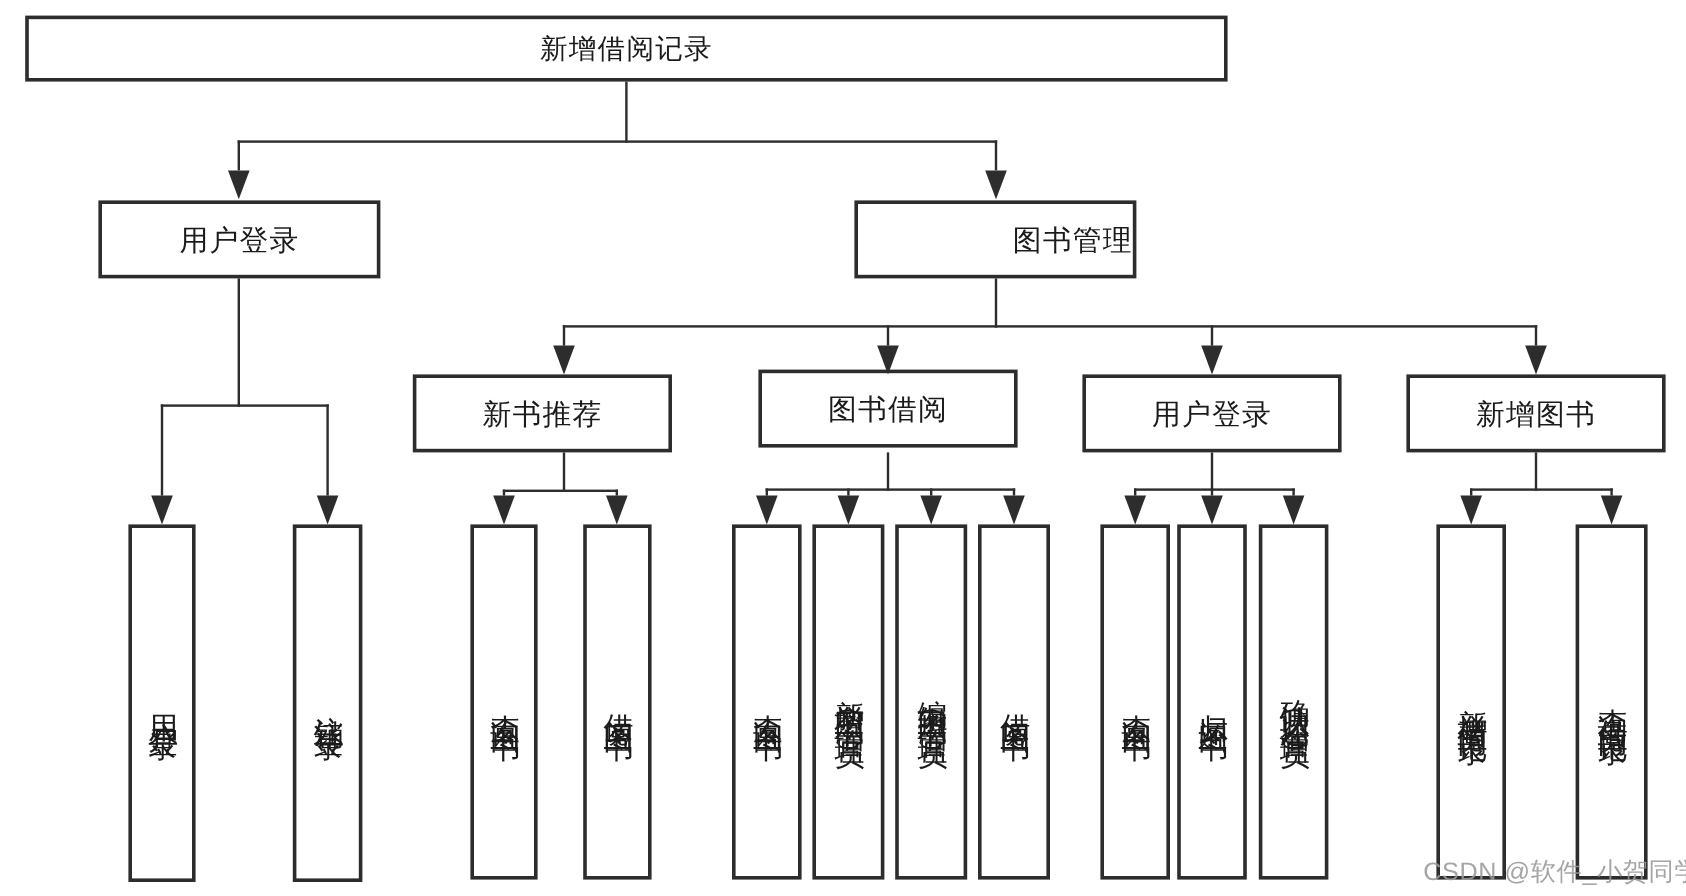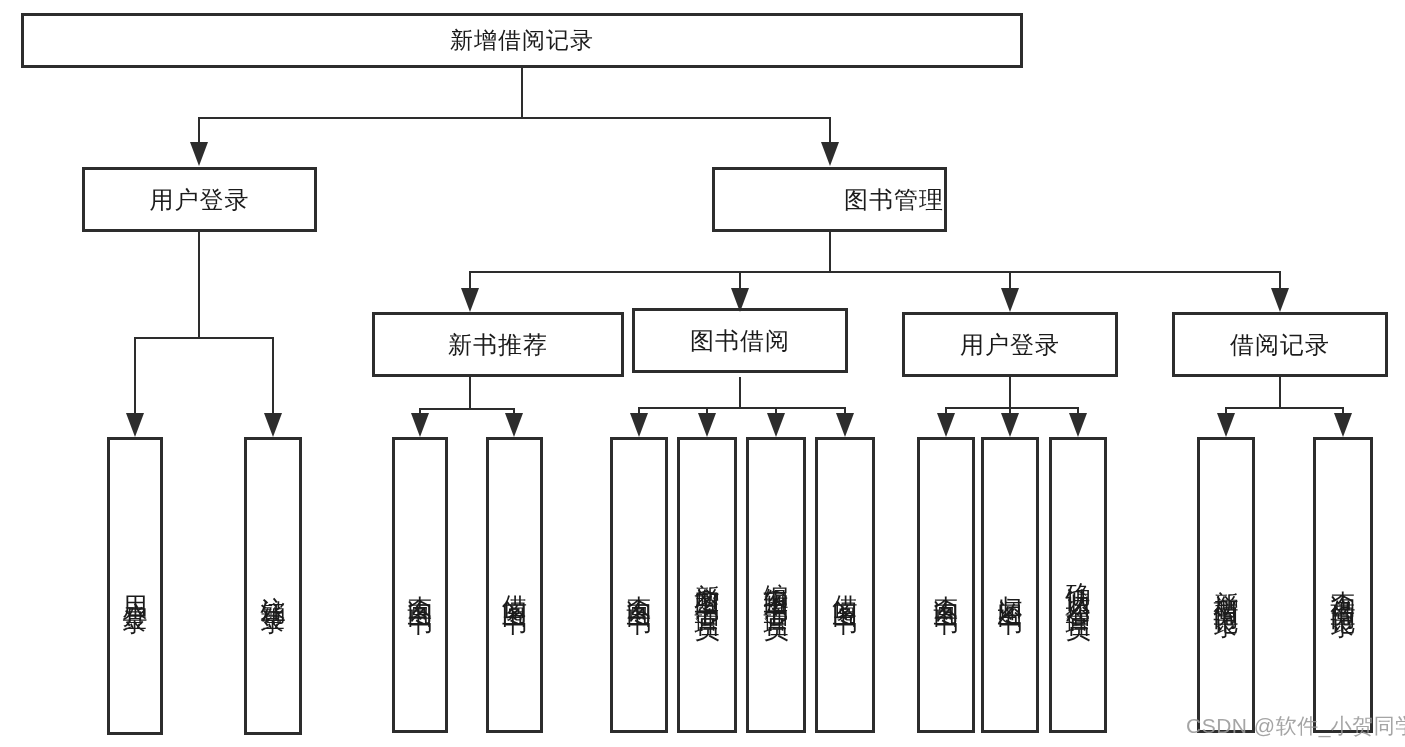--- a/index.html
+++ b/index.html
@@ -71,31 +71,31 @@
   <div id="nodes-layer">
       <div class="node h" id="node-root" style="left: 21px; top: 13px; width: 1002px; height: 55px;">
         <span class="label">新增借阅记录</span>
       </div>
       <div class="node h" id="node-user-login" style="left: 82px; top: 167px; width: 235px; height: 65px;">
         <span class="label">用户登录</span>
       </div>
       <div class="node h" id="node-book-mgmt" style="left: 712px; top: 167px; width: 235px; height: 65px; justify-content: flex-end;">
         <span class="label">图书管理</span>
       </div>
-      <div class="node h" id="node-new-book-rec" style="left: 372px; top: 312px; width: 252px; height: 65px;">
+      <div class="node h" id="node-new-book-rec" style="left: 344px; top: 312px; width: 216px; height: 65px;">
         <span class="label">新书推荐</span>
       </div>
       <div class="node h" id="node-book-borrow" style="left: 632px; top: 308px; width: 216px; height: 65px;">
         <span class="label">图书借阅</span>
       </div>
       <div class="node h" id="node-current-borrow" style="left: 902px; top: 312px; width: 216px; height: 65px;">
         <span class="label">用户登录</span>
       </div>
       <div class="node h" id="node-borrow-records" style="left: 1172px; top: 312px; width: 216px; height: 65px;">
-        <span class="label">借阅记录</span>
+        <span class="label">新增图书</span>
       </div>
       <div class="node v" id="node-login" style="left: 107px; top: 437px; width: 56px; height: 298px;">
         <span class="label">用户登录</span>
       </div>
       <div class="node v" id="node-logout" style="left: 244px; top: 437px; width: 58px; height: 298px;">
         <span class="label">注销登录</span>
       </div>
       <div class="node v" id="node-nb-query-book" style="left: 392px; top: 437px; width: 56px; height: 296px;">
         <span class="label">查询图书</span>
       </div>

